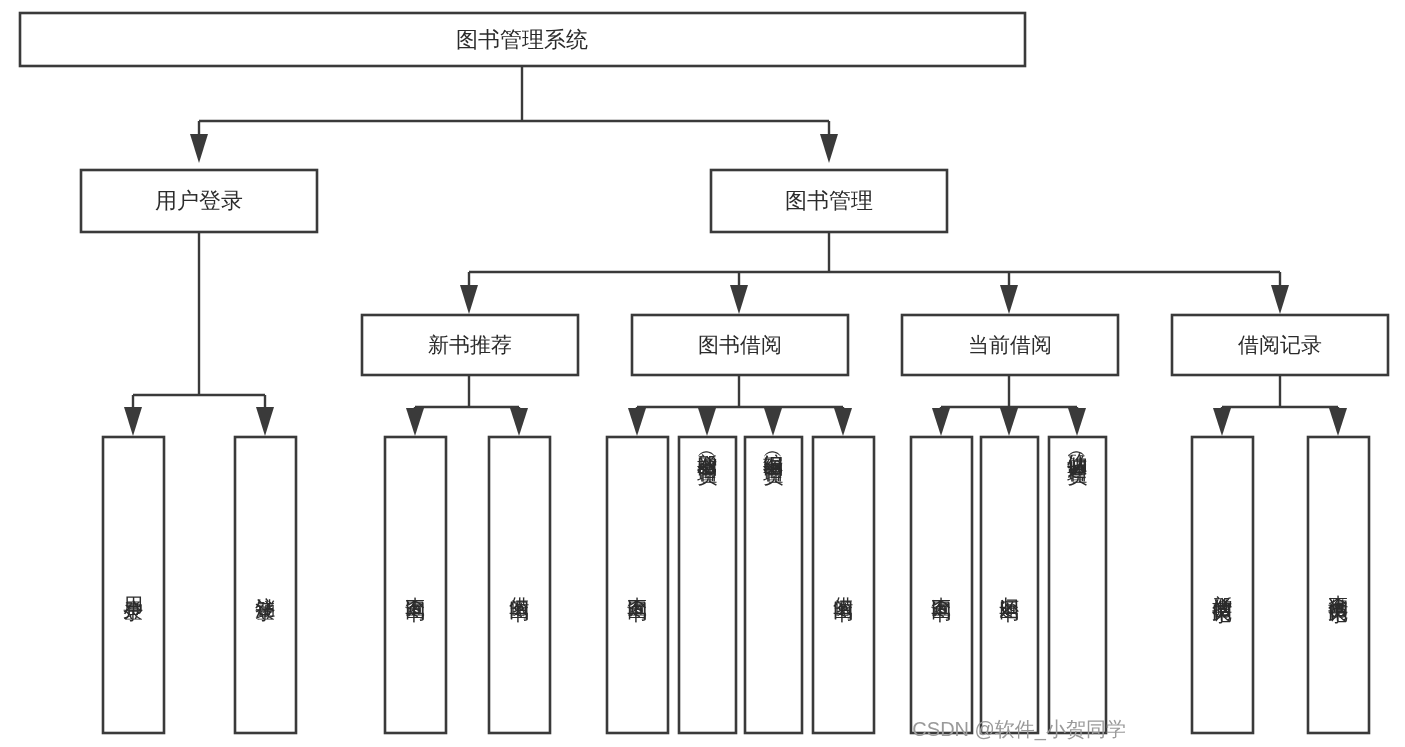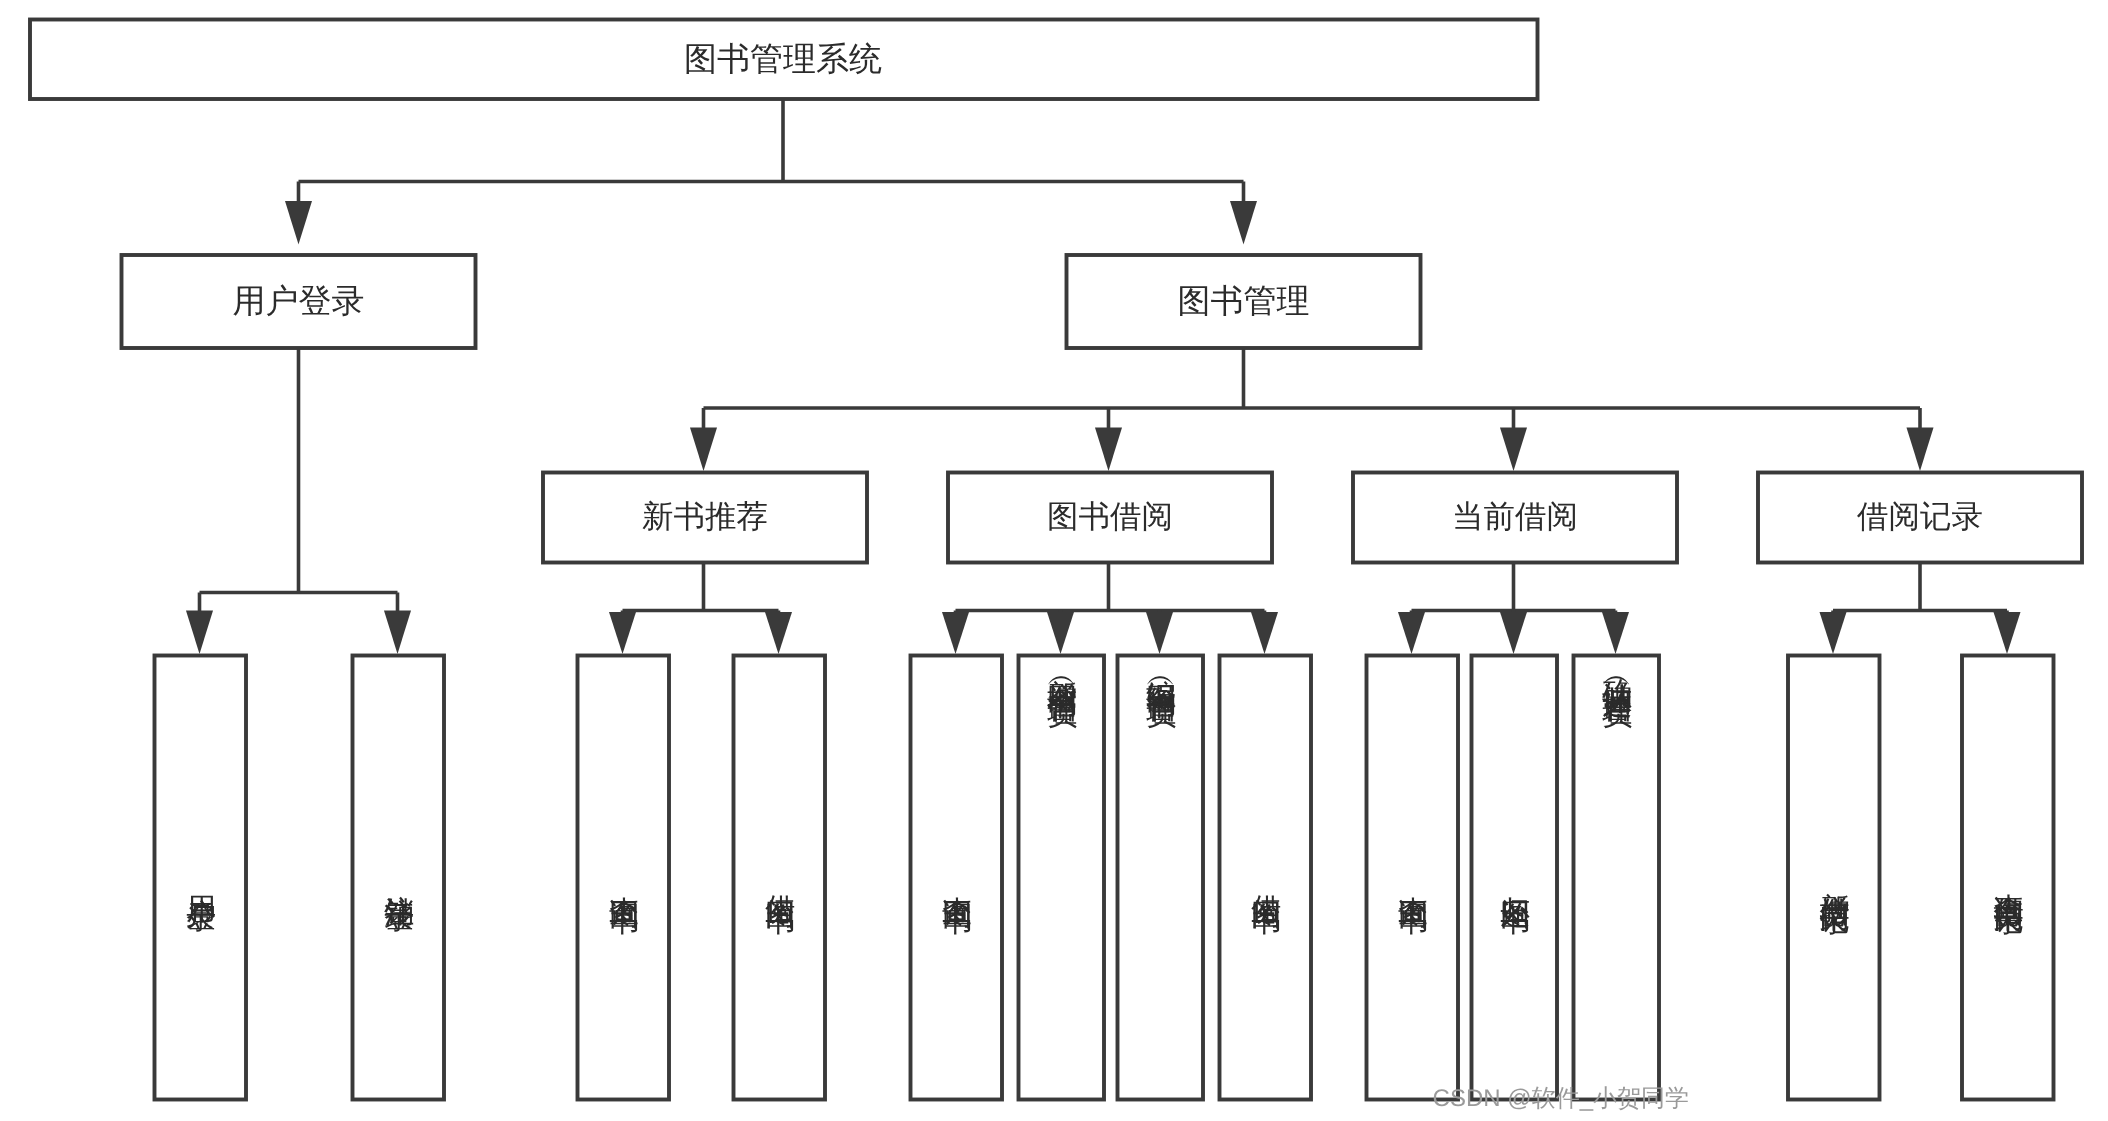--- a/index.html
+++ b/index.html
@@ -68,21 +68,21 @@
     line-height: 1.12;
     letter-spacing: 2px;
     color: #2b2b2b;
     white-space: nowrap;
   }
   #watermark {
     position: absolute;
     right: 8px;
     bottom: 4px;
     font-family: "Liberation Sans", "DejaVu Sans", sans-serif;
-    font-size: 16px;
+    font-size: 20px;
     color: #9a9a9a;
     white-space: nowrap;
     pointer-events: none;
   }
 </style>
 </head>
 <body>
 
 <div id="diagram-root">
 

